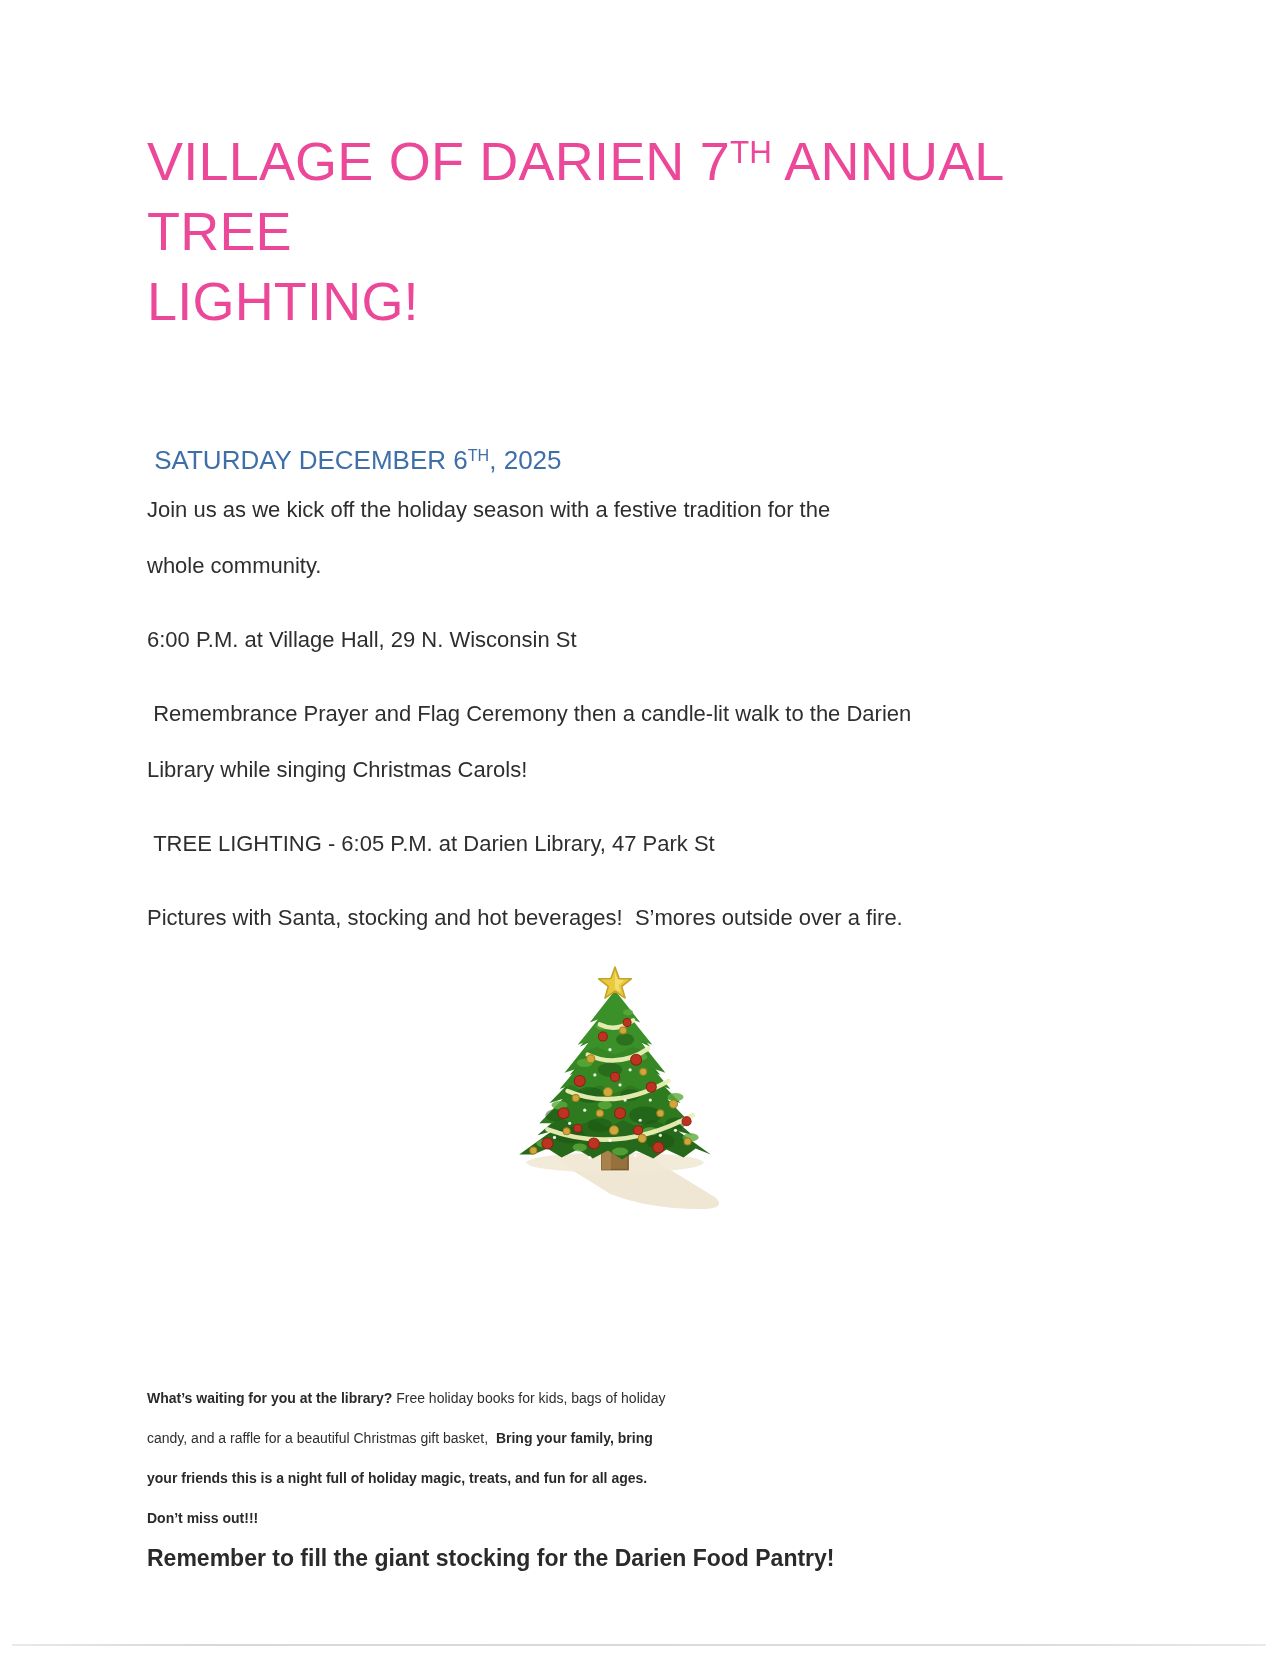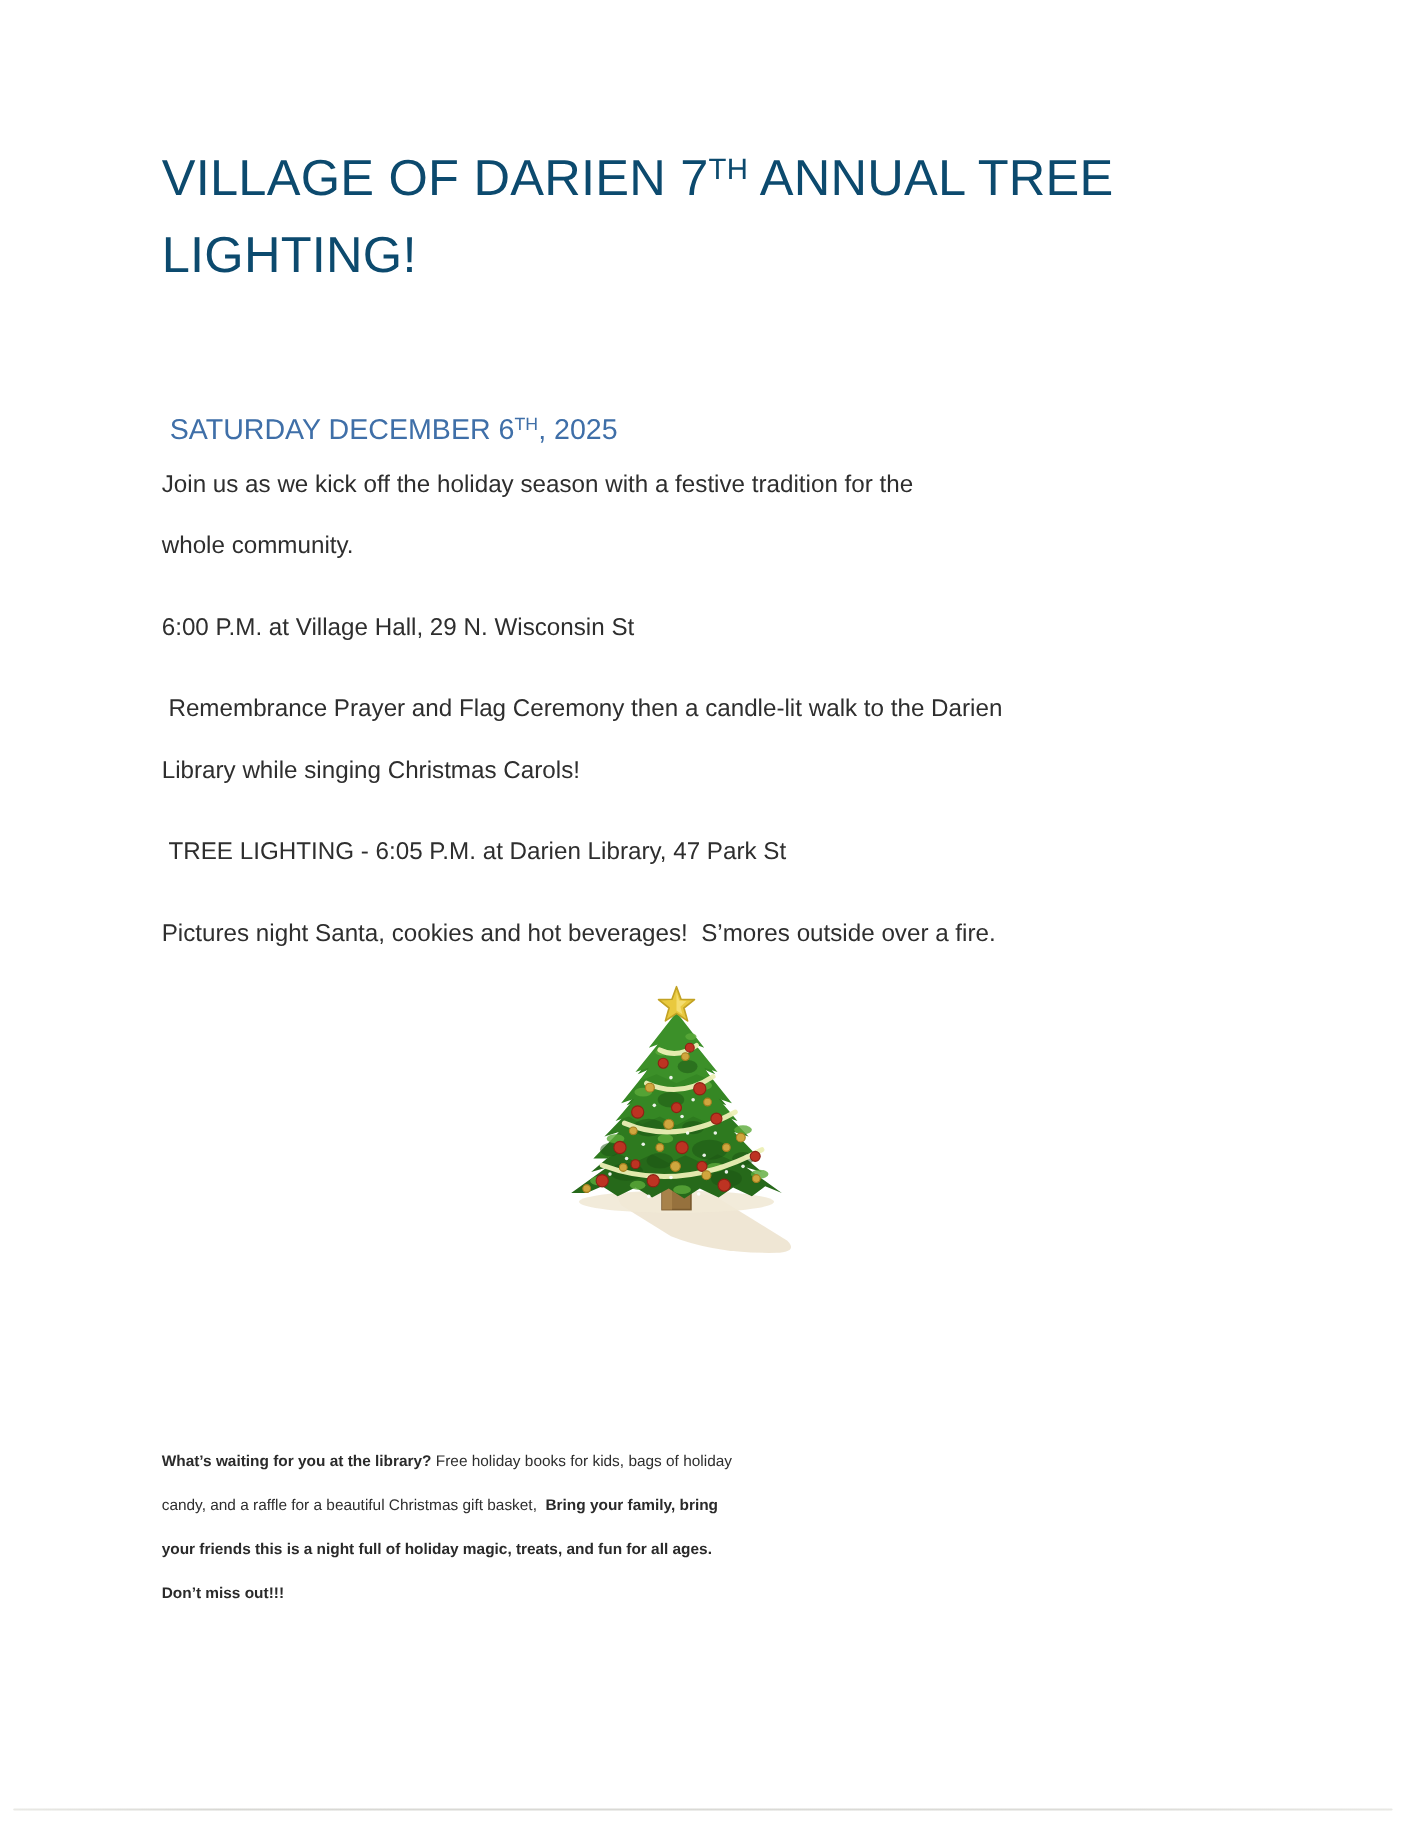--- a/index.html
+++ b/index.html
@@ -9,24 +9,24 @@
     position: relative; overflow: hidden;
     font-family: "Liberation Sans", sans-serif;
     color: #2e2e2e;
   }
   .content {
     width: 935px;
     margin-left: 147px;
     padding-top: 126px;
   }
   .page-title {
-    font-size: 46px;
+    font-size: 54px;
     line-height: 70px;
     font-weight: 300;
-    color: #0c4a6e;
+    color: #ec4899;
     white-space: pre-wrap;
     letter-spacing: 0.2px;
   }
   .page-title .sup { font-size: 0.58em; vertical-align: 0.55em; line-height: 0; }
   .date-line {
     margin-top: 104px;
     margin-bottom: 2px;
     font-size: 26px;
     line-height: 40px;
     font-weight: 500;
@@ -82,21 +82,21 @@
   <p class="body-para">Join us as we kick off the holiday season with a festive tradition for the
 whole community.</p>
 
   <p class="body-para">6:00 P.M. at Village Hall, 29 N. Wisconsin St</p>
 
   <p class="body-para"> Remembrance Prayer and Flag Ceremony then a candle-lit walk to the Darien
 Library while singing Christmas Carols!</p>
 
   <p class="body-para"> TREE LIGHTING - 6:05 P.M. at Darien Library, 47 Park St</p>
 
-  <p class="body-para">Pictures night Santa, cookies and hot beverages!  S’mores outside over a fire.</p>
+  <p class="body-para">Pictures with Santa, stocking and hot beverages!  S’mores outside over a fire.</p>
 
   <div class="tree-wrap">
     <svg width="252" height="252" viewBox="0 0 250 250">
 
       <g>
         <path d="M70,190 Q120,185 160,192 L225,232 Q235,242 215,243 Q160,244 120,228 L75,200 Z" fill="#ece2cc" opacity="0.85"></path>
         <ellipse cx="125" cy="197" rx="88" ry="10" fill="#f1e9d6" opacity="0.9"></ellipse>
       </g>
 
       <g>
@@ -202,16 +202,17 @@
         <polygon points="125,8 127.5,15.5 134,16 128.5,21 130.5,28 125,24.5" fill="#f4dd6f"></polygon>
       </g>
     </svg>
   </div>
 
   <p class="library-para"><span class="seg-bold">What’s waiting for you at the library?</span><span> Free holiday books for kids, bags of holiday
 candy, and a raffle for a beautiful Christmas gift basket,  </span><span class="seg-bold">Bring your family, bring
 your friends this is a night full of holiday magic, treats, and fun for all ages.
 Don’t miss out!!!</span></p>
 
+  <p class="footer-para">Remember to fill the giant stocking for the Darien Food Pantry!</p>
 
 </div>
 
 <div class="scan-line"></div>
 
 </body></html>

